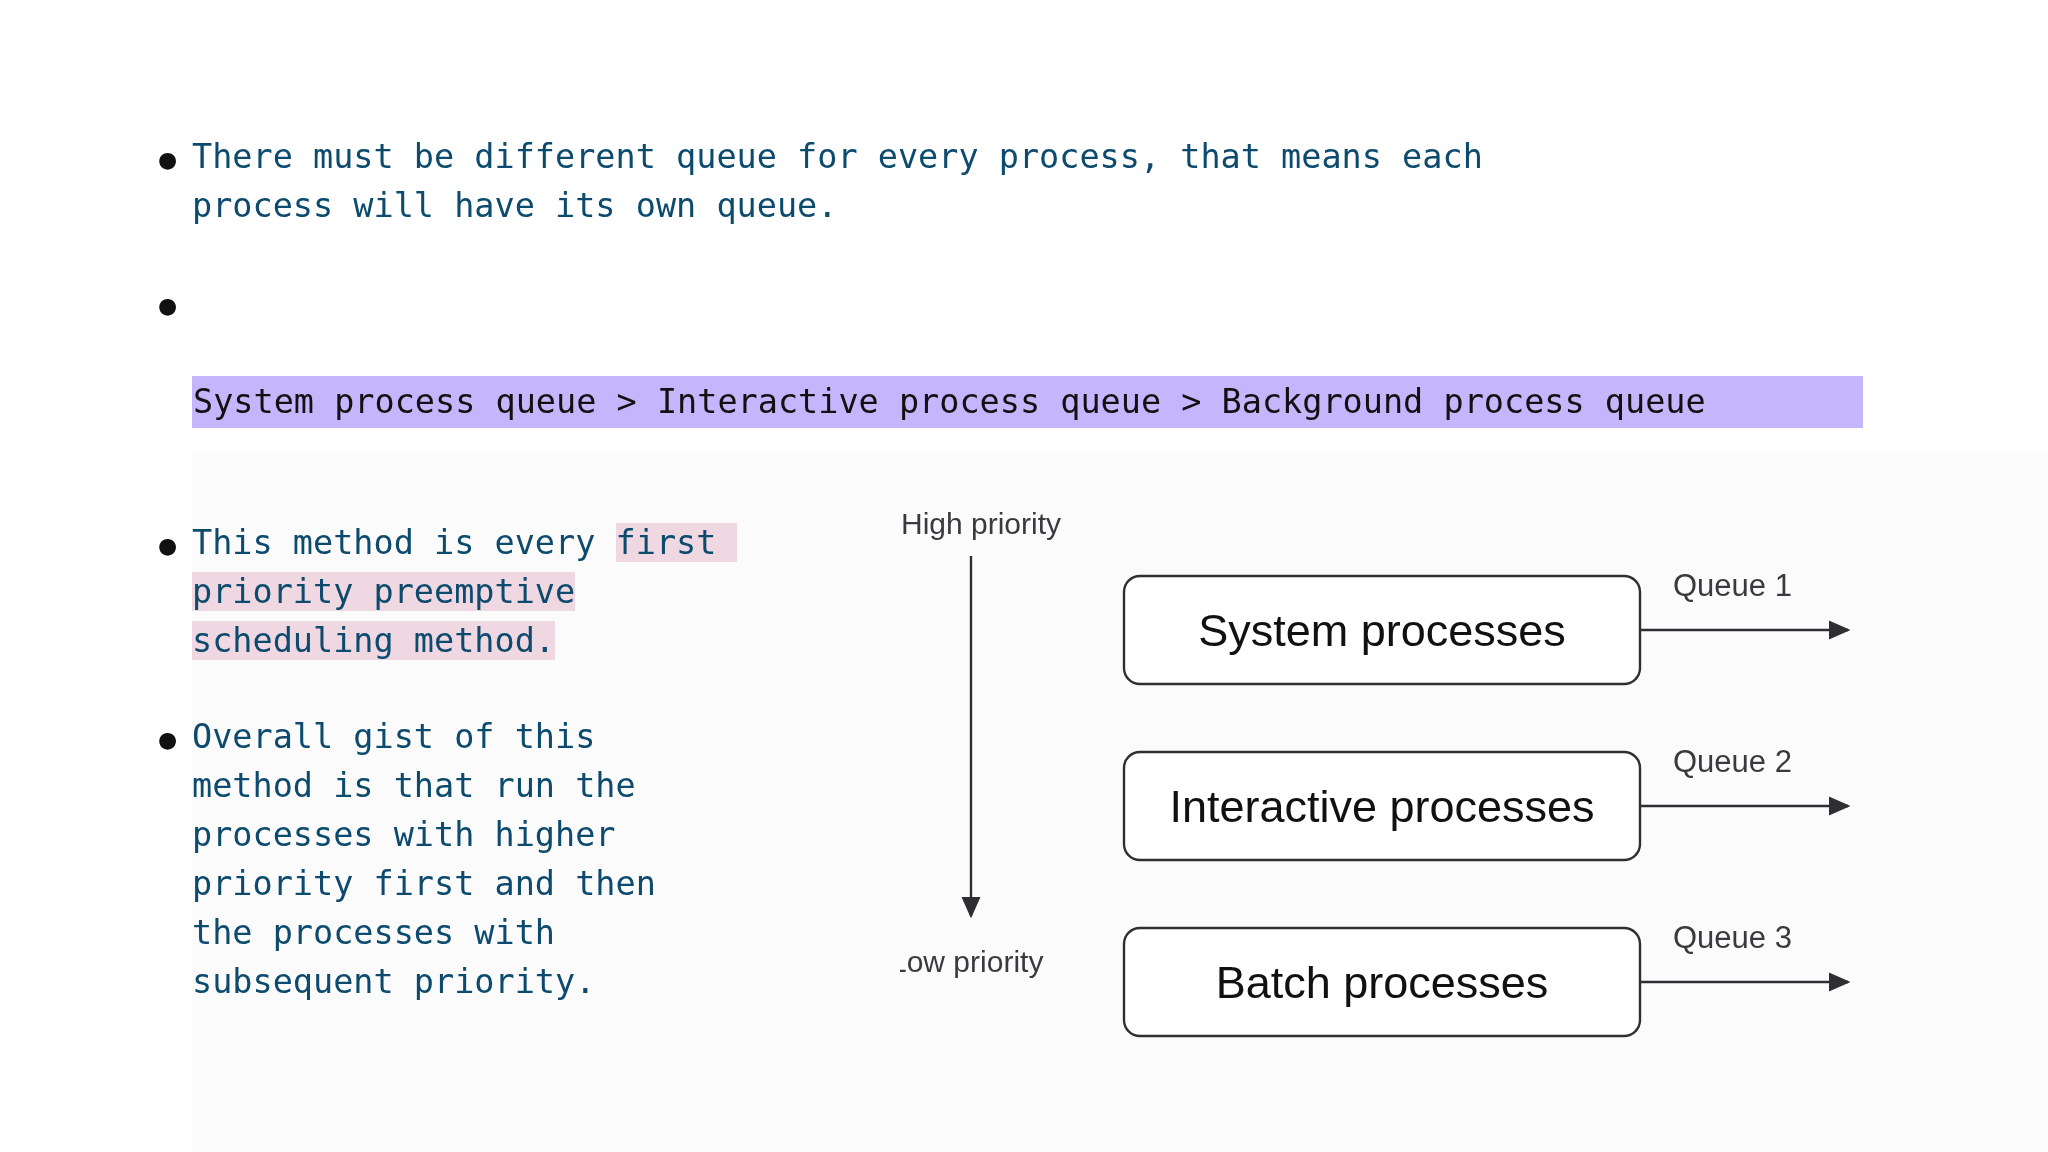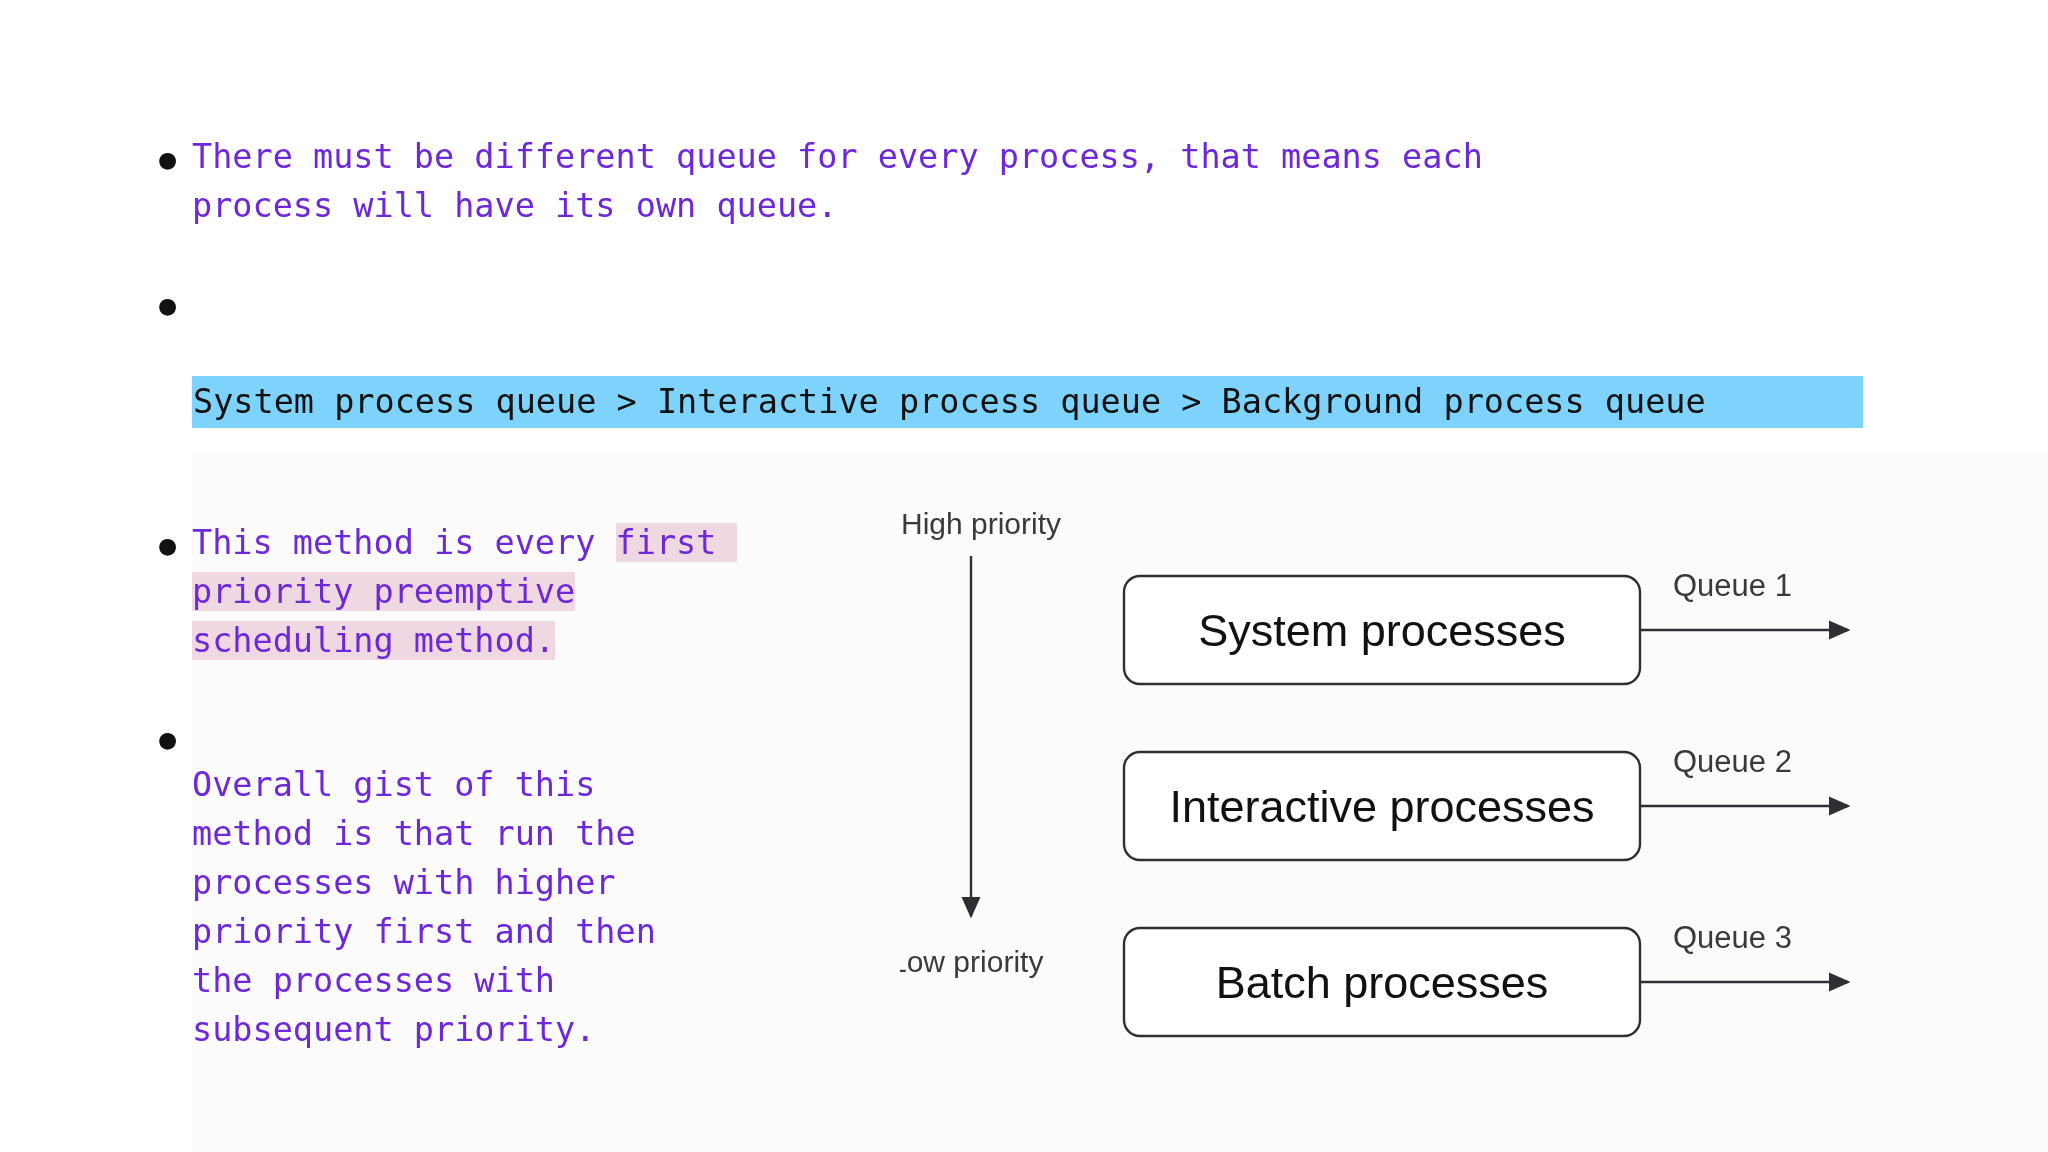--- a/index.html
+++ b/index.html
@@ -47,50 +47,50 @@
   }
   .bullet-dot::before {
     content: "\25CF";
     font-family: "DejaVu Sans", sans-serif;
     font-size: 22px;
   }
   .bullet-text {
     font-family: "DejaVu Sans Mono", monospace;
     font-size: 33.5px;
     line-height: 49px;
-    color: #6d28d9;
+    color: #0c4a6e;
     white-space: pre-wrap;
     letter-spacing: 0px;
   }
 
   #bullet-1 { left: 158px; top: 132px; width: 1700px; }
   #bullet-1 .bullet-text { width: 1610px; }
 
   #bullet-2 { left: 158px; top: 278px; width: 1700px; }
 
   #bullet-3 { left: 158px; top: 518px; width: 640px; }
   #bullet-3 .bullet-text { width: 600px; }
 
   #bullet-4 { left: 158px; top: 712px; width: 640px; }
-  #bullet-4 .bullet-text { width: 600px; margin-top: 48px; }
+  #bullet-4 .bullet-text { width: 600px; }
 
   .hl-lavender {
     background: #efd8e1;
     box-decoration-break: clone;
     -webkit-box-decoration-break: clone;
   }
 
   
   .priority-banner {
     position: absolute;
     left: 192px;
     top: 376px;
     width: 1671px;
     height: 52px;
-    background: #7dd3fc;
+    background: #c4b5fd;
     display: flex;
     align-items: center;
   }
   .priority-banner-text {
     font-family: "DejaVu Sans Mono", monospace;
     font-size: 33.5px;
     line-height: 52px;
     color: #111111;
     white-space: pre;
     padding-left: 1px;

